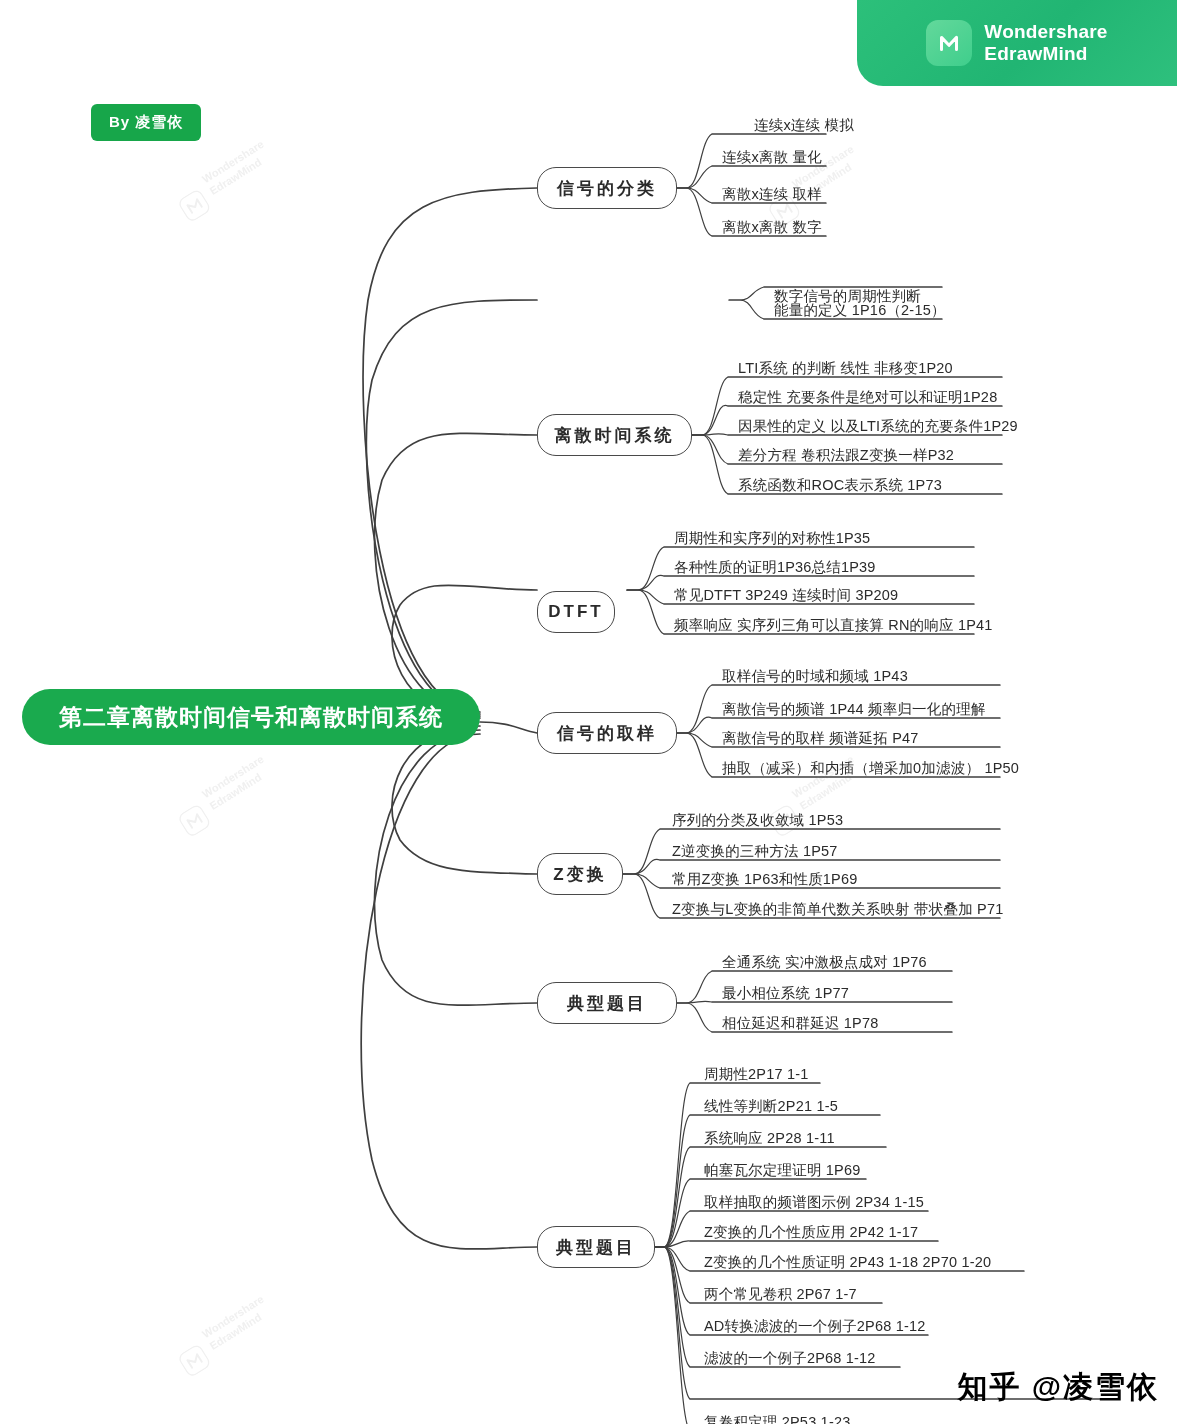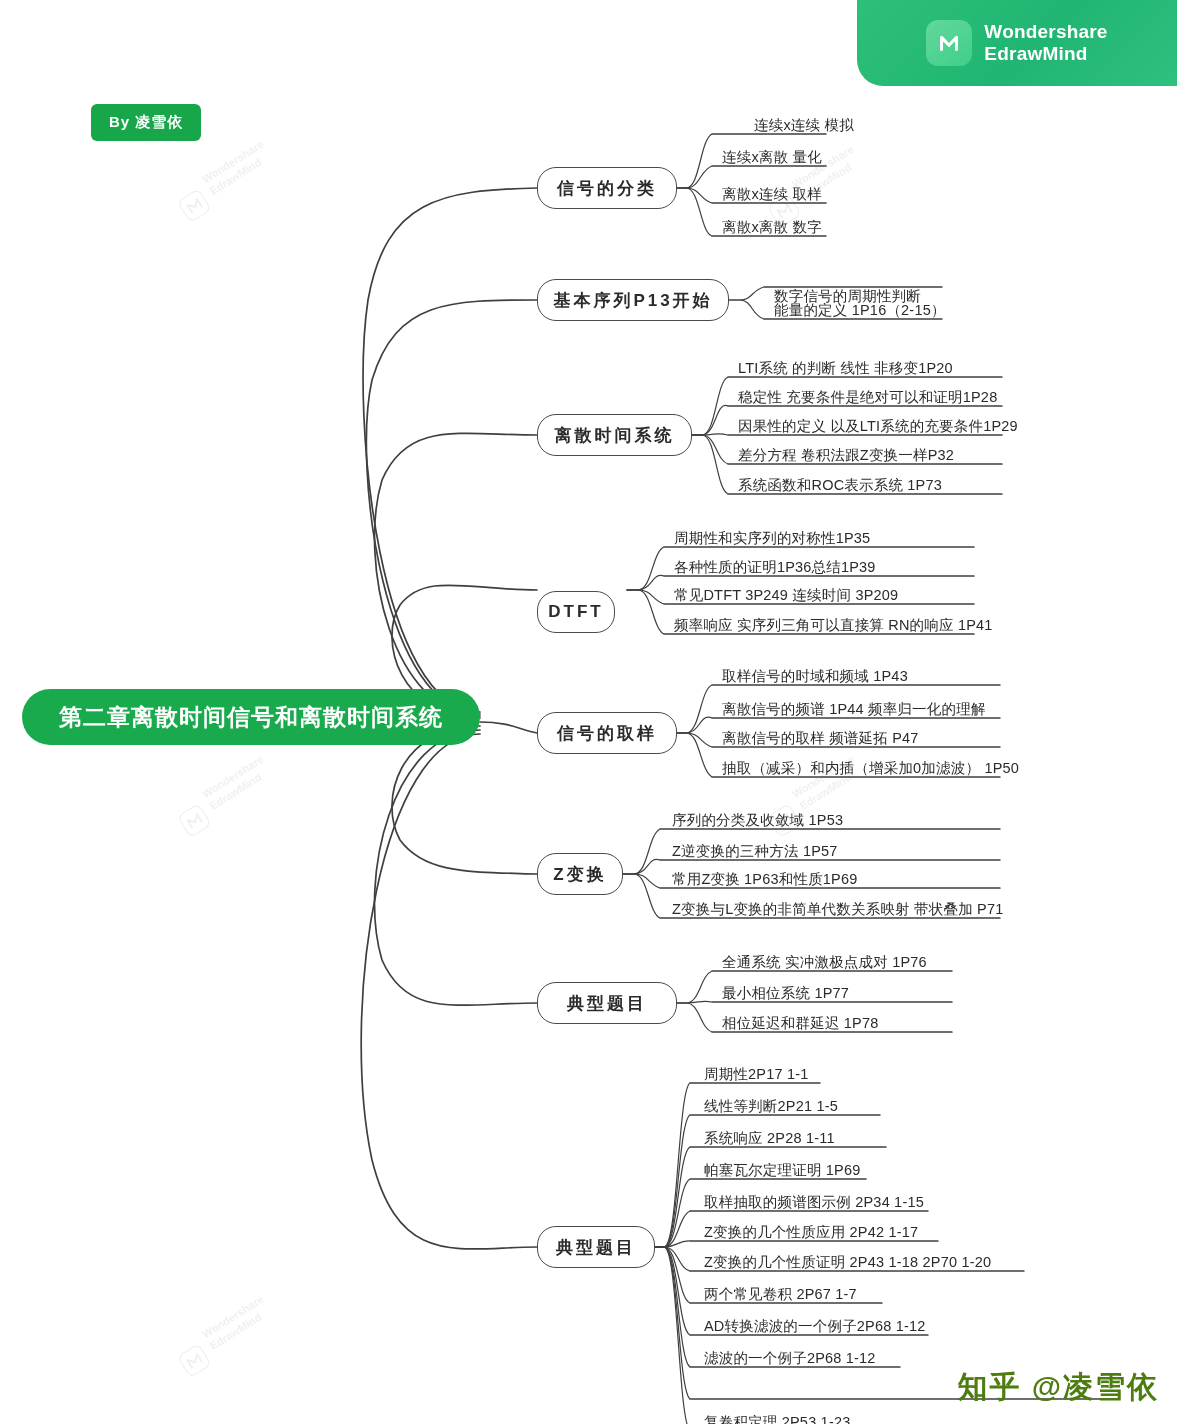--- a/index.html
+++ b/index.html
@@ -140,21 +140,21 @@
     top: 10px;
     width: 26px;
     height: 26px;
   }
   #zhihu-wm {
     position: absolute;
     right: 18px;
     bottom: 16px;
     font-size: 30px;
     font-weight: bold;
-    color: #4d7c0f;
+    color: #000000;
     letter-spacing: 2px;
     white-space: nowrap;
     user-select: none;
   }
 </style>
 </head>
 <body>
 
 <div id="canvas">
 
@@ -327,21 +327,20 @@
       <line x1="690" y1="1335" x2="928" y2="1335"></line>
       <line x1="690" y1="1367" x2="900" y2="1367"></line>
       <line x1="690" y1="1399" x2="1110" y2="1399"></line>
       <line x1="690" y1="1431" x2="880" y2="1431"></line>
     </g>
   </svg>
 
   <div id="root-node">第二章离散时间信号和离散时间系统</div>
 
   <div class="l1" style="left:537px; top:167px; width:140px;">信号的分类</div>
-  <div class="l1" style="left:537px; top:279px; width:192px;">基本序列P13开始</div>
   <div class="l1" style="left:537px; top:414px; width:155px;">离散时间系统</div>
   <div class="l1" style="left:537px; top:591px; width:78px;">DTFT</div>
   <div class="l1" style="left:537px; top:712px; width:140px;">信号的取样</div>
   <div class="l1" style="left:537px; top:853px; width:86px;">Z变换</div>
   <div class="l1" style="left:537px; top:982px; width:140px;">典型题目</div>
   <div class="l1" style="left:537px; top:1226px; width:118px;">典型题目</div>
 
   <div class="leaf" style="left:718px; top:118px;margin-left:32px;">连续x连续 模拟</div>
   <div class="leaf" style="left:718px; top:150px;">连续x离散 量化</div>
   <div class="leaf" style="left:718px; top:187px;">离散x连续 取样</div>

